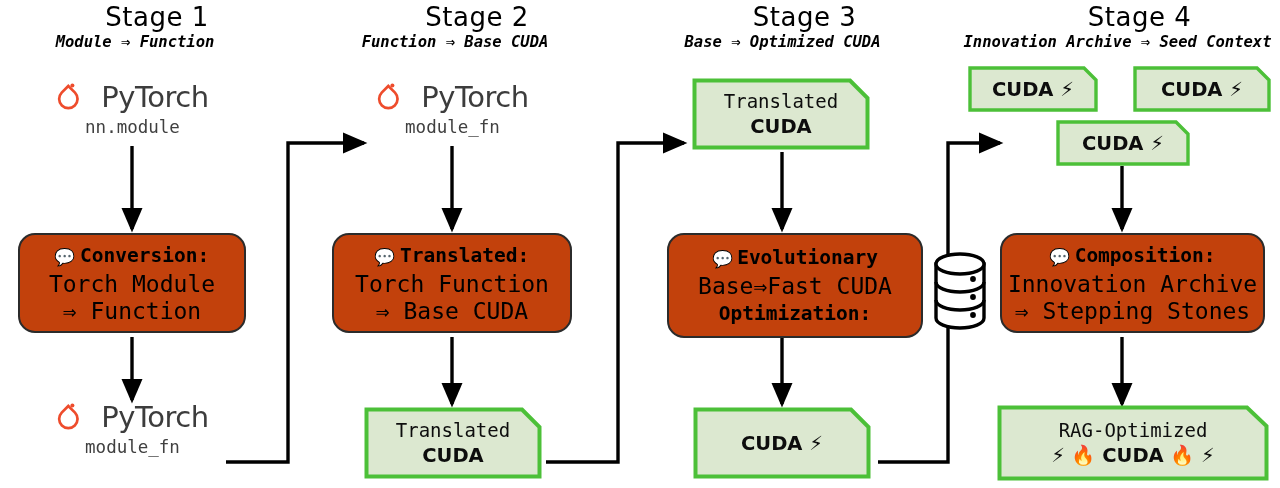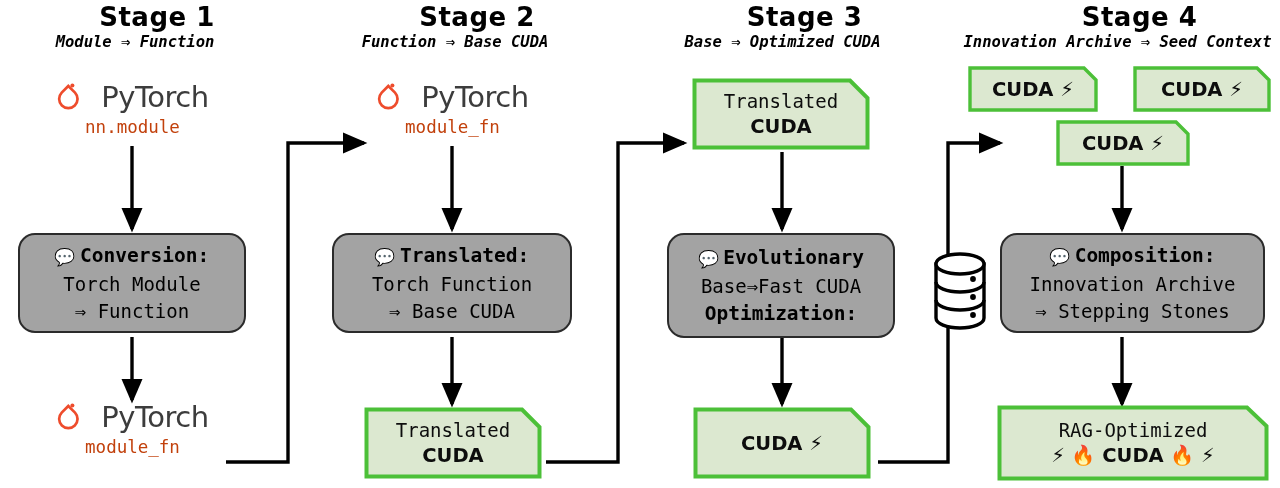--- a/index.html
+++ b/index.html
@@ -6,38 +6,38 @@
   body{width:1280px;height:488px;overflow:hidden;
        font-family:"DejaVu Sans Mono","Liberation Mono",monospace;}
   #canvas{position:relative;width:1280px;height:488px;}
 
   
   #wires{position:absolute;left:0;top:0;width:1280px;height:488px;}
 
   
   .stage-head{position:absolute;text-align:center;}
   .stage-title{font-family:"DejaVu Sans","Liberation Sans",sans-serif;
-     font-weight:bold;font-size:26px;color:#000;letter-spacing:.5px;line-height:30px;padding-left:44px;}
+     font-weight:normal;font-size:26px;color:#000;letter-spacing:.5px;line-height:30px;padding-left:44px;}
   .stage-sub{font-family:"DejaVu Sans Mono","Liberation Mono",monospace;
      font-weight:bold;font-style:italic;font-size:15.5px;color:#000;line-height:20px;
      white-space:nowrap;}
 
   
   .pt-block{position:absolute;text-align:center;}
   .pt-row{display:flex;align-items:center;justify-content:center;gap:20px;height:34px;}
   .pt-word{font-family:"DejaVu Sans","Liberation Sans",sans-serif;
      font-size:29px;color:#3c3c3c;letter-spacing:-0.5px;line-height:30px;}
   .pt-sub{font-family:"DejaVu Sans Mono","Liberation Mono",monospace;
-     font-size:17.5px;color:#c2410c;line-height:22px;margin-top:2px;}
-
-  
-  .pink-box{position:absolute;background:#a3a3a3;border:2.5px solid #2b2b2b;
+     font-size:17.5px;color:#404040;line-height:22px;margin-top:2px;}
+
+  
+  .pink-box{position:absolute;background:#c2410c;border:2.5px solid #2b2b2b;
      border-radius:17px;box-sizing:border-box;display:flex;flex-direction:column;
      align-items:center;justify-content:center;text-align:center;color:#000;}
-  .pink-line{line-height:27px;white-space:nowrap;font-size:19px;}
+  .pink-line{line-height:27px;white-space:nowrap;font-size:23px;}
   .pink-line.bold{font-weight:bold;font-size:19.5px;}
   .pink-line .bubble{margin-right:4px;font-size:17px;vertical-align:-1px;}
 
   
   .note{position:absolute;box-sizing:border-box;}
   .note .note-bg{position:absolute;inset:0;}
   .note .note-txt{position:relative;height:100%;display:flex;flex-direction:column;
      align-items:center;justify-content:center;text-align:center;color:#0d0d0d;}
   .note-l1{font-size:19px;line-height:25px;white-space:nowrap;}
   .note-l2{font-size:19.5px;line-height:25px;font-weight:bold;
@@ -167,21 +167,21 @@
   <div class="note" style="left:692px;top:78px;width:178px;height:72px;">
     <svg class="note-bg" viewBox="0 0 178 72" preserveAspectRatio="none" xmlns="http://www.w3.org/2000/svg">
       <path d="M2.5,2.5 H158 L175.5,20 V69.5 H2.5 Z" fill="#DCE8D0" stroke="#4CC038" stroke-width="4"></path>
     </svg>
     <div class="note-txt">
       <div class="note-l1">Translated</div>
       <div class="note-l2">CUDA</div>
     </div>
   </div>
 
-  <div class="pink-box" style="left:667px;top:233px;width:228px;height:105px;">
+  <div class="pink-box" style="left:667px;top:233px;width:256px;height:105px;">
     <div class="pink-line bold">
       <span class="bubble">💬</span><span>Evolutionary</span>
     </div>
     <div class="pink-line">Base⇒Fast CUDA</div>
     <div class="pink-line bold">Optimization:</div>
   </div>
 
   <div class="note" style="left:693px;top:407px;width:178px;height:72px;">
     <svg class="note-bg" viewBox="0 0 178 72" preserveAspectRatio="none" xmlns="http://www.w3.org/2000/svg">
       <path d="M2.5,2.5 H158 L175.5,20 V69.5 H2.5 Z" fill="#DCE8D0" stroke="#4CC038" stroke-width="4"></path>

